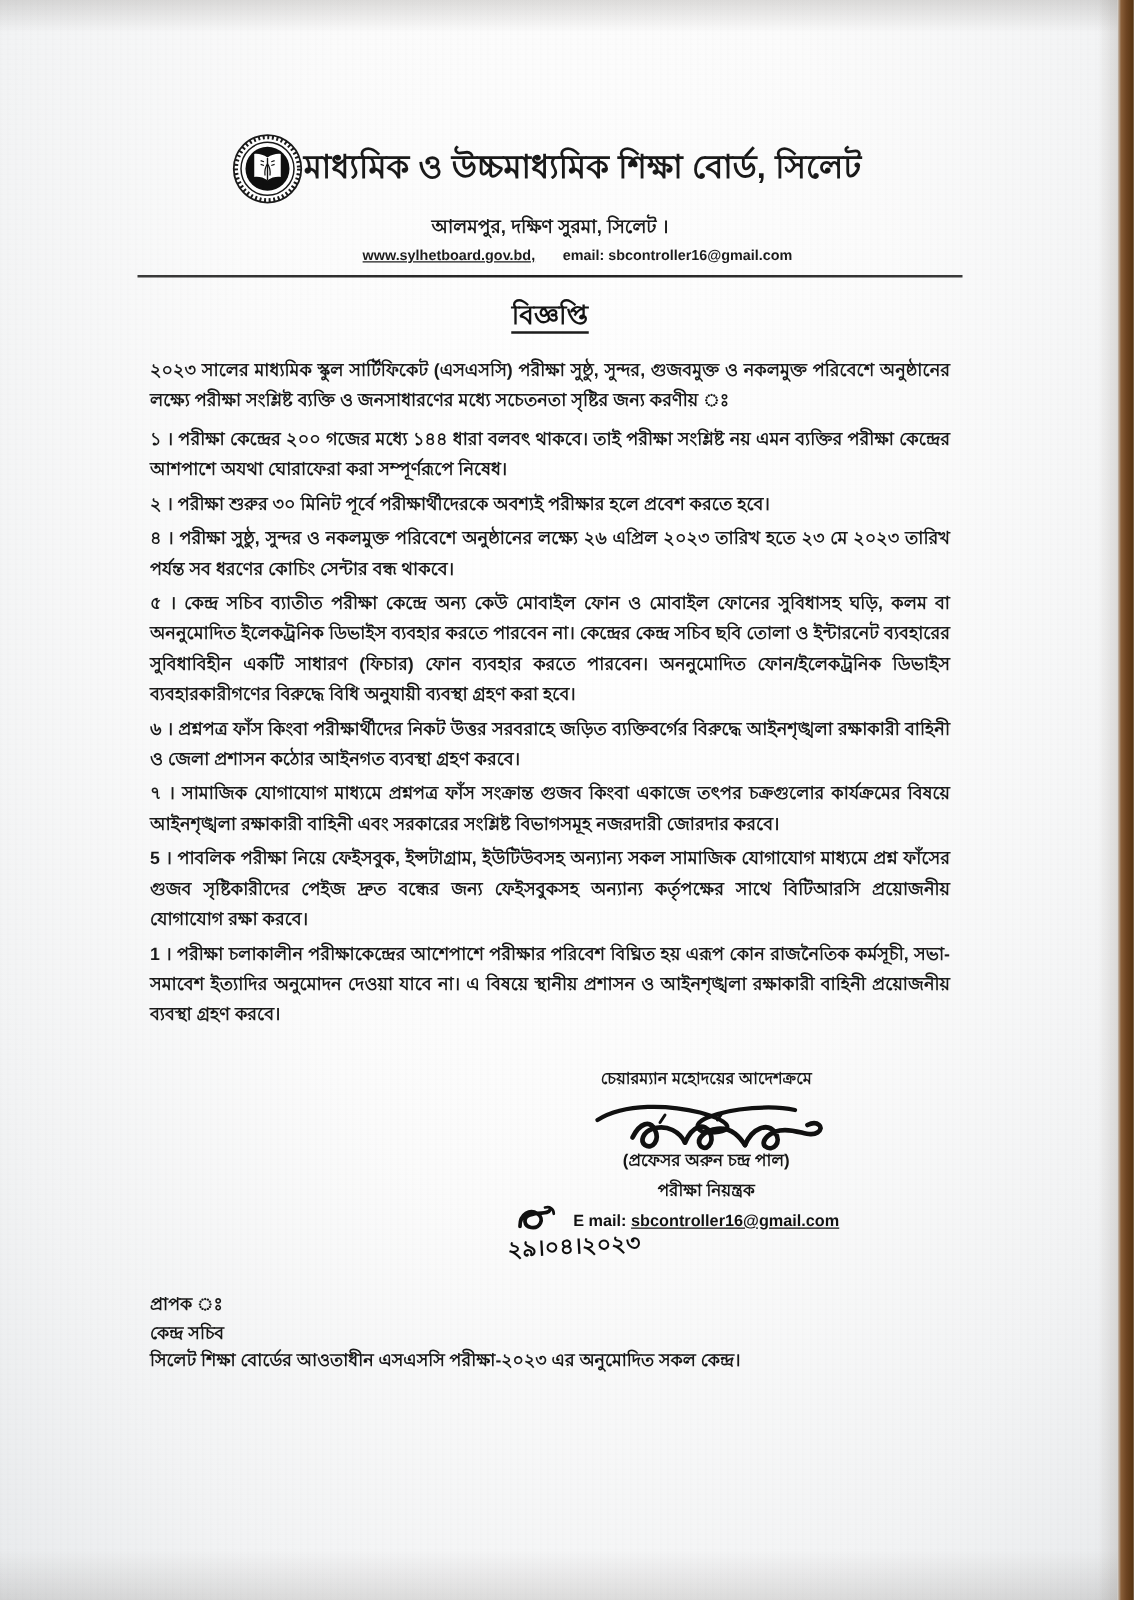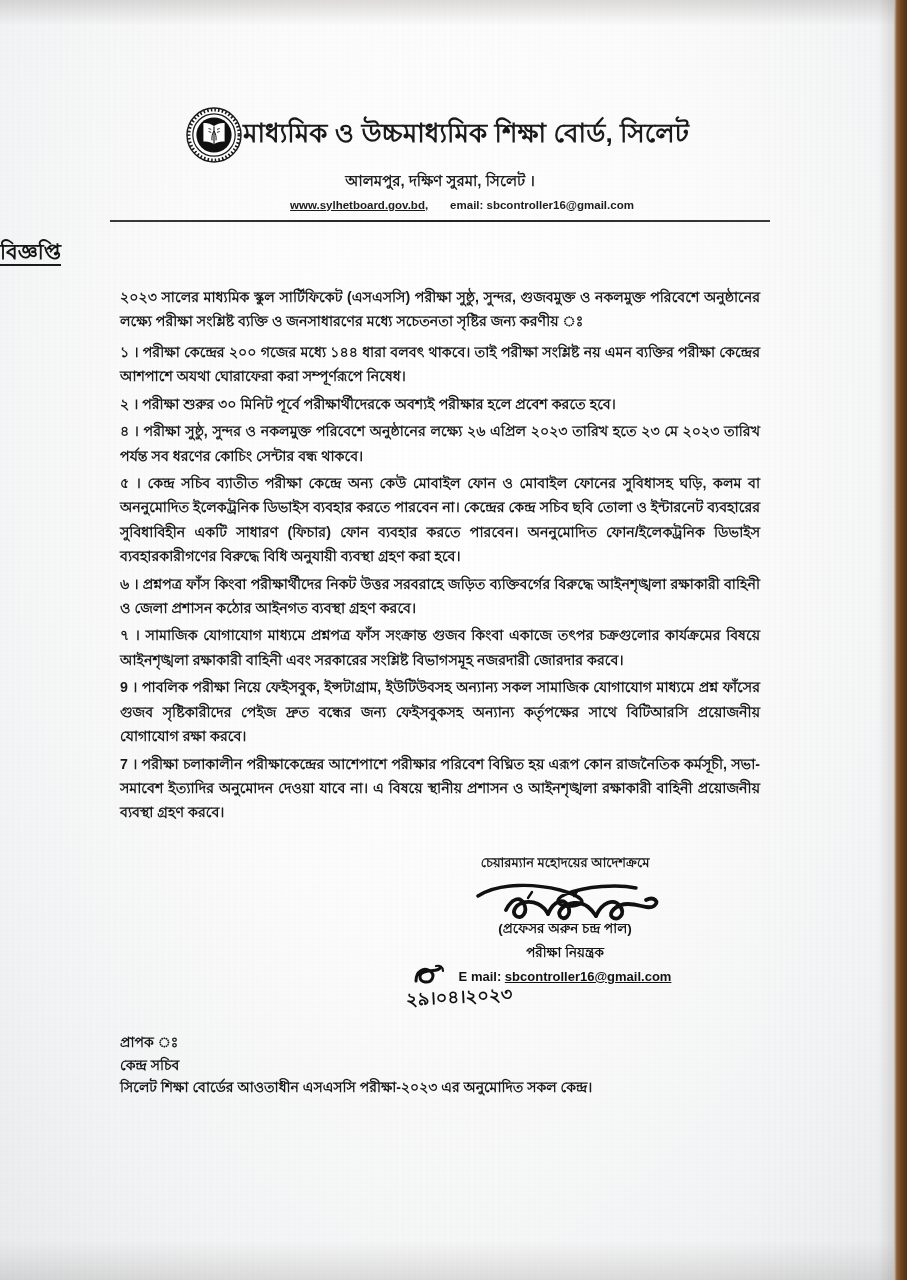--- a/index.html
+++ b/index.html
@@ -142,21 +142,21 @@
     width: 620px;
     margin: 14px auto 0 auto;
     font-family: "Liberation Sans", "DejaVu Sans", sans-serif;
     font-size: 13.5px;
     font-weight: 700;
     color: #1b1b1b;
   }
 
   
   .notice-heading {
-    text-align: left;
+    text-align: center;
     margin-top: 14px;
     font-family: "Liberation Sans", "DejaVu Sans", sans-serif;
     font-size: 21px;
     font-weight: 700;
     color: #141414;
   }
   .notice-heading span {
     border-bottom: 2px solid #1c1c1c;
     padding-bottom: 1px;
   }
@@ -298,22 +298,22 @@
     </div>
 
     <div class="body-block">
       <p class="intro-para">২০২৩ সালের মাধ্যমিক স্কুল সার্টিফিকেট (এসএসসি) পরীক্ষা সুষ্ঠু, সুন্দর, গুজবমুক্ত ও নকলমুক্ত পরিবেশে অনুষ্ঠানের লক্ষ্যে পরীক্ষা সংশ্লিষ্ট ব্যক্তি ও জনসাধারণের মধ্যে সচেতনতা সৃষ্টির জন্য করণীয় ঃ</p>
       <p class="clause">১ । পরীক্ষা কেন্দ্রের ২০০ গজের মধ্যে ১৪৪ ধারা বলবৎ থাকবে। তাই পরীক্ষা সংশ্লিষ্ট নয় এমন ব্যক্তির পরীক্ষা কেন্দ্রের আশপাশে অযথা ঘোরাফেরা করা সম্পূর্ণরূপে নিষেধ।</p>
       <p class="clause">২ । পরীক্ষা শুরুর ৩০ মিনিট পূর্বে পরীক্ষার্থীদেরকে অবশ্যই পরীক্ষার হলে প্রবেশ করতে হবে।</p>
       <p class="clause">৪ । পরীক্ষা সুষ্ঠু, সুন্দর ও নকলমুক্ত পরিবেশে অনুষ্ঠানের লক্ষ্যে ২৬ এপ্রিল ২০২৩ তারিখ হতে ২৩ মে ২০২৩ তারিখ পর্যন্ত সব ধরণের কোচিং সেন্টার বন্ধ থাকবে।</p>
       <p class="clause">৫ । কেন্দ্র সচিব ব্যাতীত পরীক্ষা কেন্দ্রে অন্য কেউ মোবাইল ফোন ও মোবাইল ফোনের সুবিধাসহ ঘড়ি, কলম বা অননুমোদিত ইলেকট্রনিক ডিভাইস ব্যবহার করতে পারবেন না। কেন্দ্রের কেন্দ্র সচিব ছবি তোলা ও ইন্টারনেট ব্যবহারের সুবিধাবিহীন একটি সাধারণ (ফিচার) ফোন ব্যবহার করতে পারবেন। অননুমোদিত ফোন/ইলেকট্রনিক ডিভাইস ব্যবহারকারীগণের বিরুদ্ধে বিধি অনুযায়ী ব্যবস্থা গ্রহণ করা হবে।</p>
       <p class="clause">৬ । প্রশ্নপত্র ফাঁস কিংবা পরীক্ষার্থীদের নিকট উত্তর সরবরাহে জড়িত ব্যক্তিবর্গের বিরুদ্ধে আইনশৃঙ্খলা রক্ষাকারী বাহিনী ও জেলা প্রশাসন কঠোর আইনগত ব্যবস্থা গ্রহণ করবে।</p>
       <p class="clause">৭ । সামাজিক যোগাযোগ মাধ্যমে প্রশ্নপত্র ফাঁস সংক্রান্ত গুজব কিংবা একাজে তৎপর চক্রগুলোর কার্যক্রমের বিষয়ে আইনশৃঙ্খলা রক্ষাকারী বাহিনী এবং সরকারের সংশ্লিষ্ট বিভাগসমূহ নজরদারী জোরদার করবে।</p>
-      <p class="clause">9 । পাবলিক পরীক্ষা নিয়ে ফেইসবুক, ইন্সটাগ্রাম, ইউটিউবসহ অন্যান্য সকল সামাজিক যোগাযোগ মাধ্যমে প্রশ্ন ফাঁসের গুজব সৃষ্টিকারীদের পেইজ দ্রুত বন্ধের জন্য ফেইসবুকসহ অন্যান্য কর্তৃপক্ষের সাথে বিটিআরসি প্রয়োজনীয় যোগাযোগ রক্ষা করবে।</p>
-      <p class="clause">7 । পরীক্ষা চলাকালীন পরীক্ষাকেন্দ্রের আশেপাশে পরীক্ষার পরিবেশ বিঘ্নিত হয় এরূপ কোন রাজনৈতিক কর্মসূচী, সভা-সমাবেশ ইত্যাদির অনুমোদন দেওয়া যাবে না। এ বিষয়ে স্থানীয় প্রশাসন ও আইনশৃঙ্খলা রক্ষাকারী বাহিনী প্রয়োজনীয় ব্যবস্থা গ্রহণ করবে।</p>
+      <p class="clause">5 । পাবলিক পরীক্ষা নিয়ে ফেইসবুক, ইন্সটাগ্রাম, ইউটিউবসহ অন্যান্য সকল সামাজিক যোগাযোগ মাধ্যমে প্রশ্ন ফাঁসের গুজব সৃষ্টিকারীদের পেইজ দ্রুত বন্ধের জন্য ফেইসবুকসহ অন্যান্য কর্তৃপক্ষের সাথে বিটিআরসি প্রয়োজনীয় যোগাযোগ রক্ষা করবে।</p>
+      <p class="clause">1 । পরীক্ষা চলাকালীন পরীক্ষাকেন্দ্রের আশেপাশে পরীক্ষার পরিবেশ বিঘ্নিত হয় এরূপ কোন রাজনৈতিক কর্মসূচী, সভা-সমাবেশ ইত্যাদির অনুমোদন দেওয়া যাবে না। এ বিষয়ে স্থানীয় প্রশাসন ও আইনশৃঙ্খলা রক্ষাকারী বাহিনী প্রয়োজনীয় ব্যবস্থা গ্রহণ করবে।</p>
     </div>
 
     <div class="sign-block">
       <div class="sign-inner">
 
         <div class="sign-order">চেয়ারম্যান মহোদয়ের আদেশক্রমে</div>
 
         <div class="signature-mark">
           <svg width="250" height="48" viewBox="0 0 250 48" aria-hidden="true">
             <path d="M38 20 C60 6, 96 8, 120 14 C142 20, 150 28, 132 30 C118 31, 112 24, 126 18 C146 10, 178 8, 196 12" fill="none" stroke="#111" stroke-width="3.4" stroke-linecap="round"></path>

